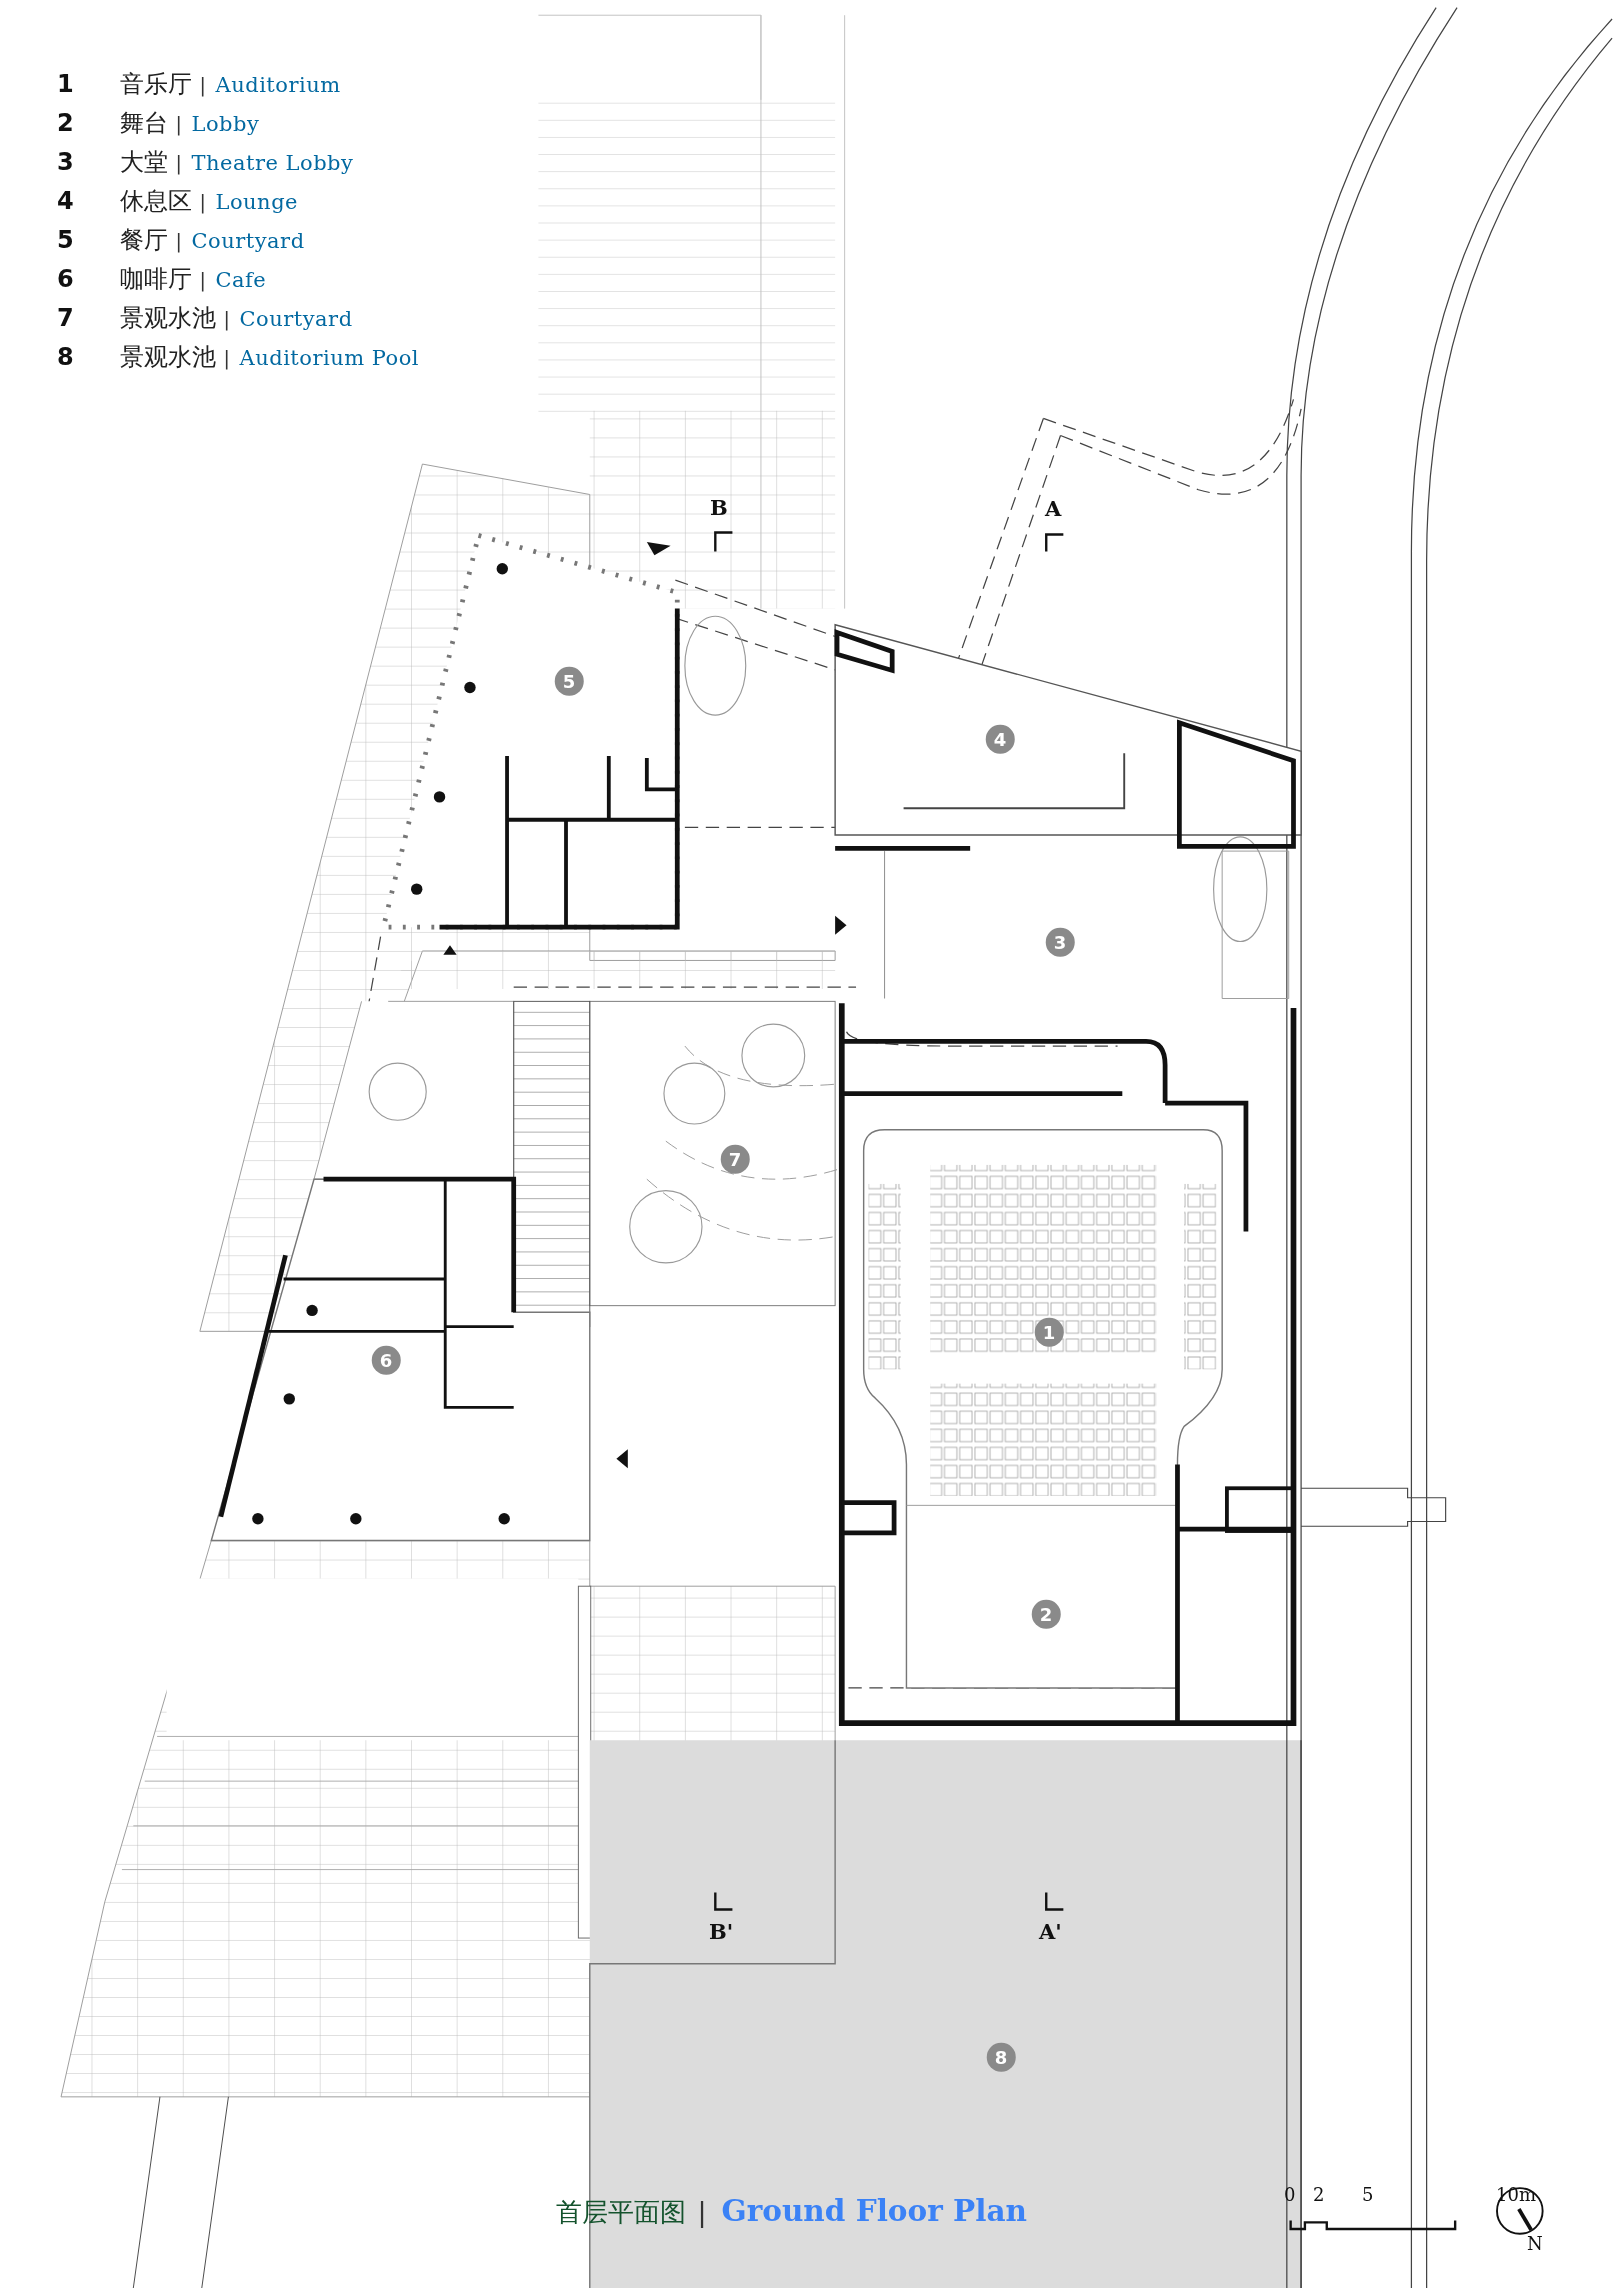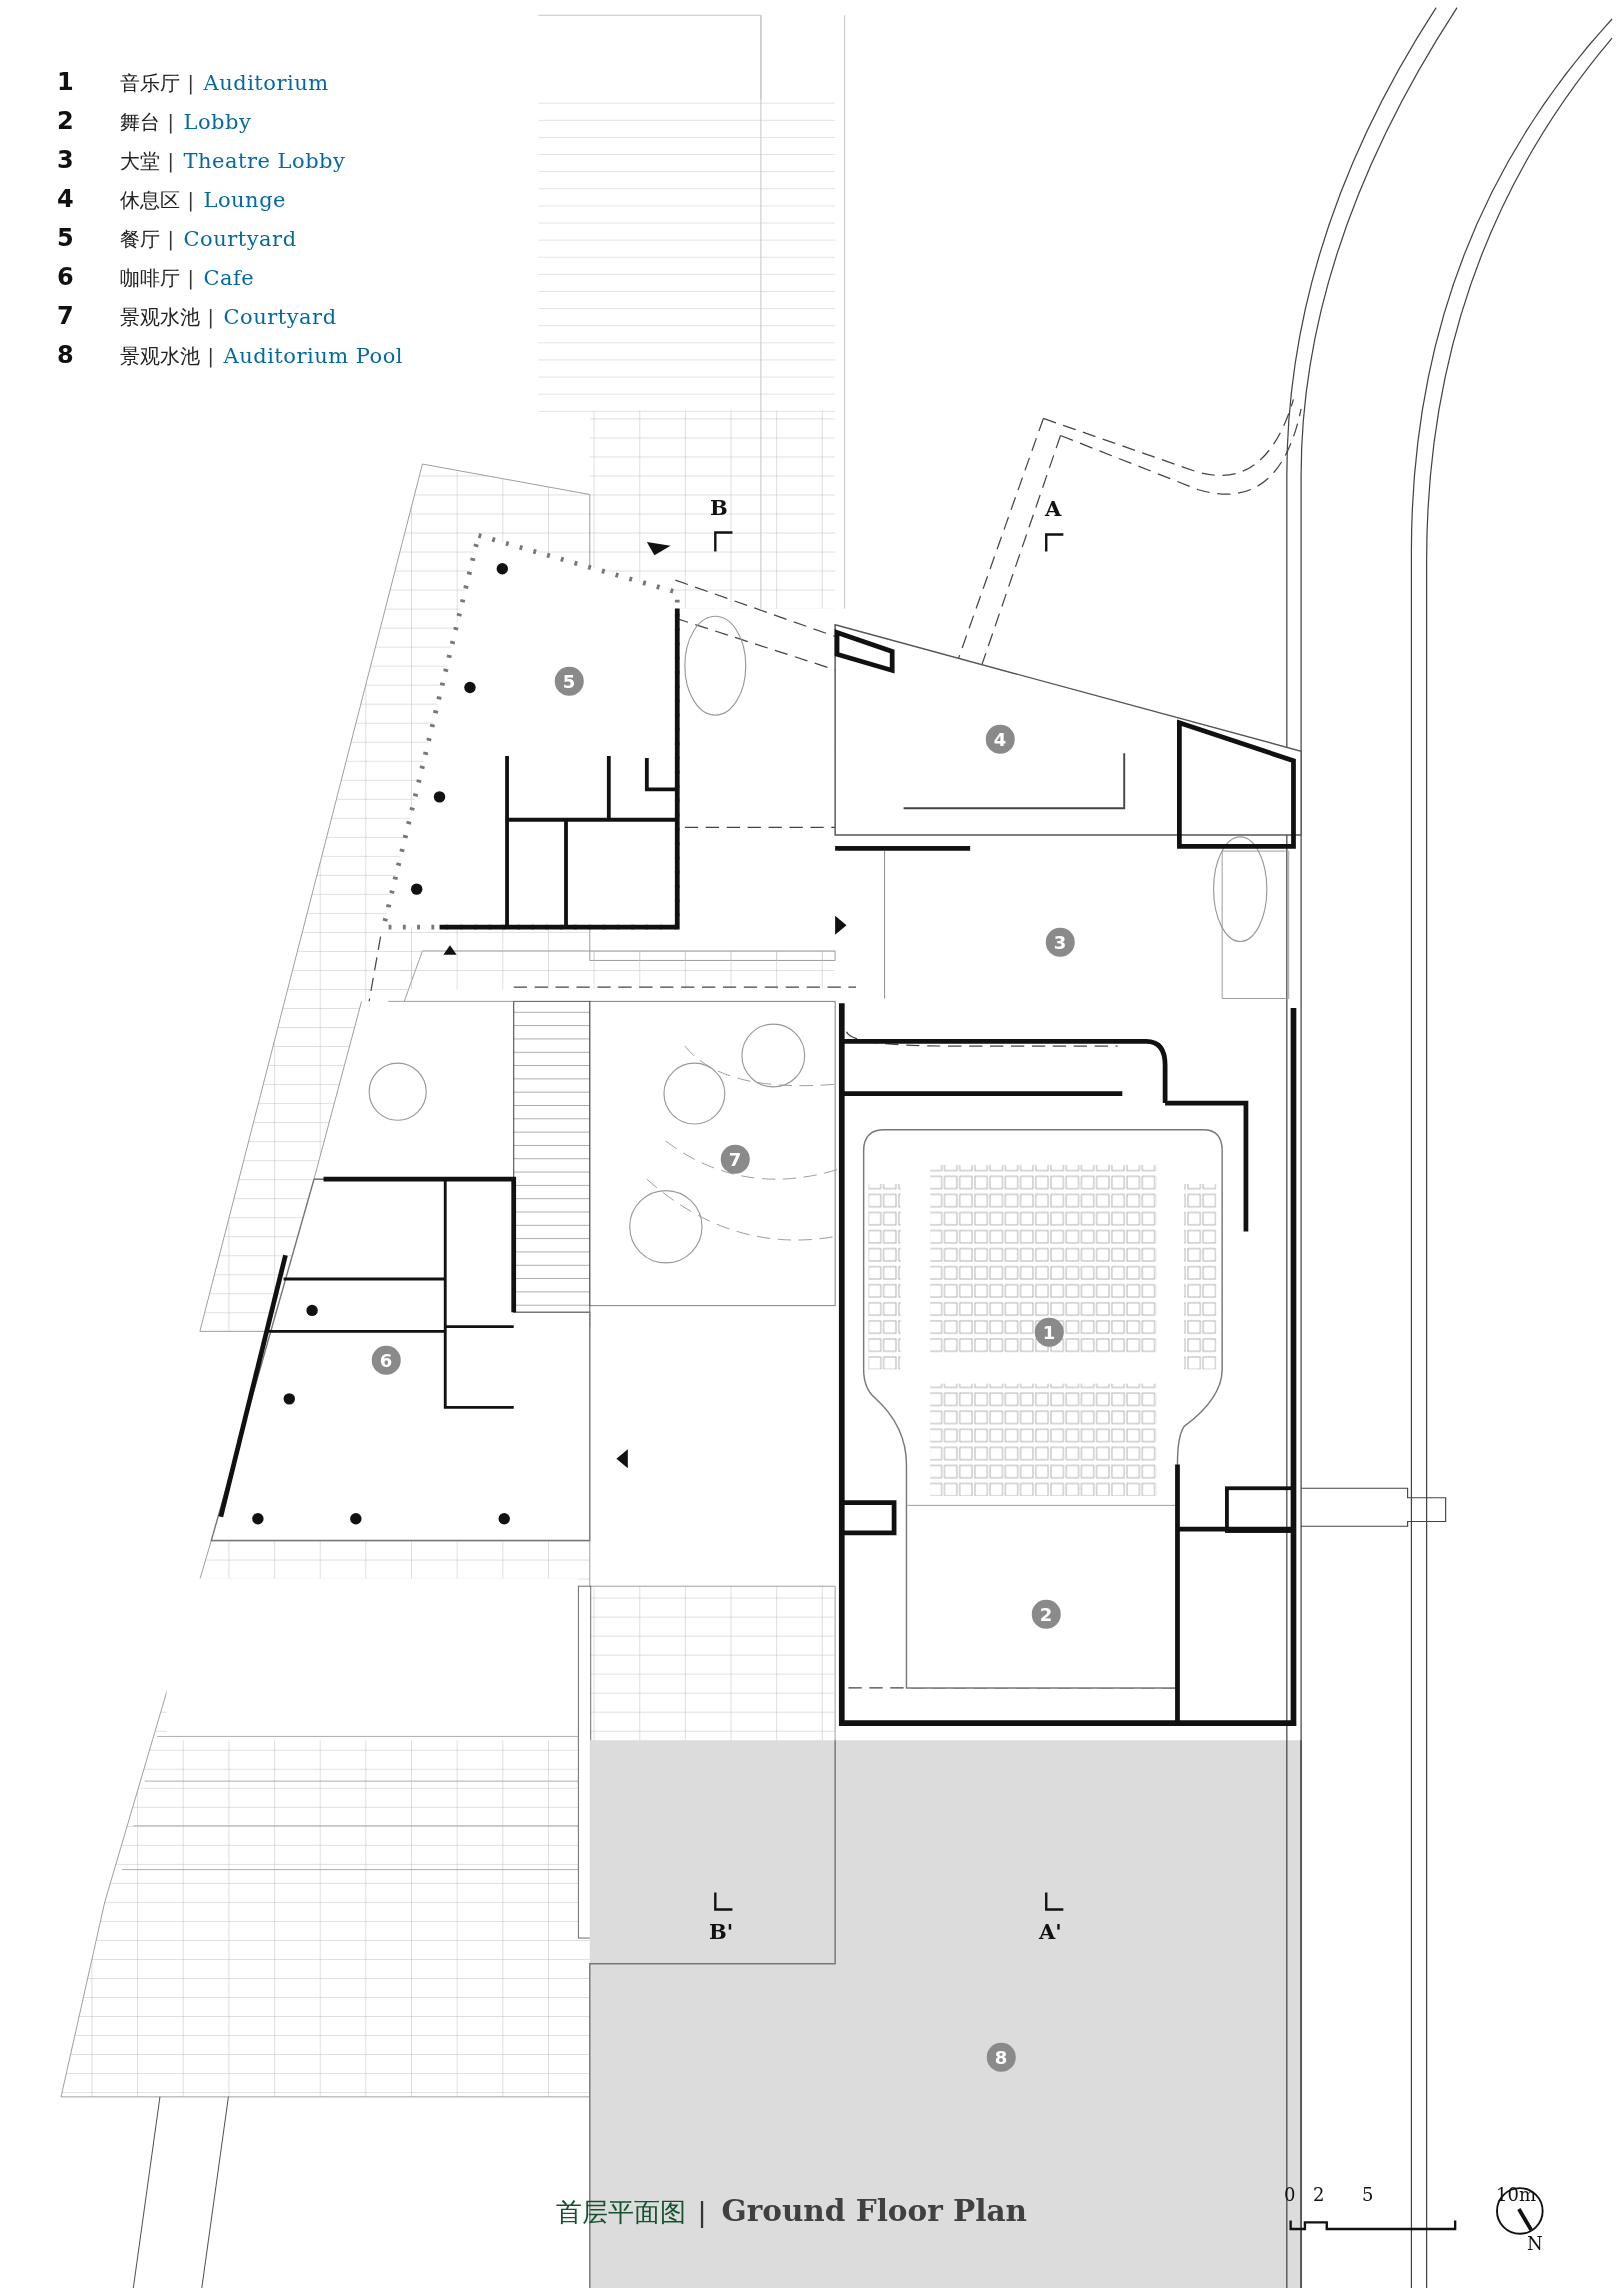--- a/index.html
+++ b/index.html
@@ -1,27 +1,27 @@
 <!DOCTYPE html>
 <html style="font-size:15px"><head>
 <meta charset="utf-8">
 <style>
   html,body{margin:0;padding:0;background:#fff;}
   body{width:1617px;height:2288px;position:relative;overflow:hidden;font-family:"DejaVu Sans","Liberation Sans",sans-serif;color:#111;}
   #plan{position:absolute;left:0;top:0;width:1617px;height:2288px;}
   .legend{position:absolute;left:57px;top:68px;}
   .legend-row{display:flex;align-items:baseline;height:39px;}
   .legend-num{width:63px;font-family:"DejaVu Sans",sans-serif;font-weight:bold;font-size:24px;color:#111;}
-  .legend-cn{font-size:20px;color:#222;}
+  .legend-cn{font-size:24px;color:#222;}
   .legend-sep{font-size:19px;color:#333;margin:0 9.5px 0 7.6px;}
   .legend-en{font-family:"DejaVu Serif","Liberation Serif",serif;font-size:21px;color:#0369a1;letter-spacing:0.5px;}
   .title{position:absolute;left:556px;top:2193px;display:flex;align-items:baseline;white-space:nowrap;}
   .title-cn{font-size:26px;color:#14532d;}
   .title-sep{font-size:27px;color:#333;margin:0 15px 0 11.4px;}
-  .title-en{font-family:"DejaVu Serif","Liberation Serif",serif;font-weight:bold;font-size:29.5px;color:#404040;}
+  .title-en{font-family:"DejaVu Serif","Liberation Serif",serif;font-weight:bold;font-size:29.5px;color:#3b82f6;}
   .marker{position:absolute;width:28.5px;height:28.5px;border-radius:50%;background:#8a8a8a;color:#fff;font-size:18px;font-weight:bold;display:flex;align-items:center;justify-content:center;transform:translate(-50%,-50%);}
   .sec{position:absolute;font-family:"DejaVu Serif","Liberation Serif",serif;font-weight:bold;font-size:21px;color:#111;}
   .scale-lbl{position:absolute;font-family:"DejaVu Serif","Liberation Serif",serif;font-size:18px;color:#111;}
 </style>
 </head>
 <body>
 
 <svg id="plan" viewBox="0 0 1700 2406" xmlns="http://www.w3.org/2000/svg">
   <defs>
     <pattern id="paving" width="48" height="20" patternUnits="userSpaceOnUse">

